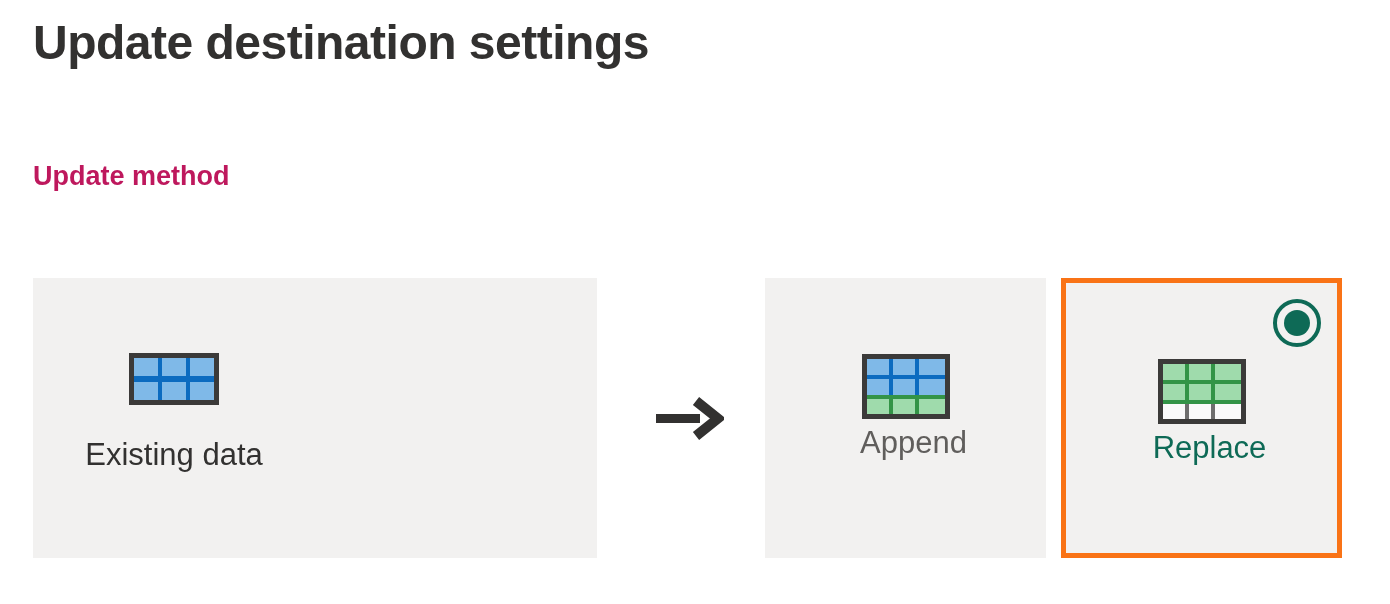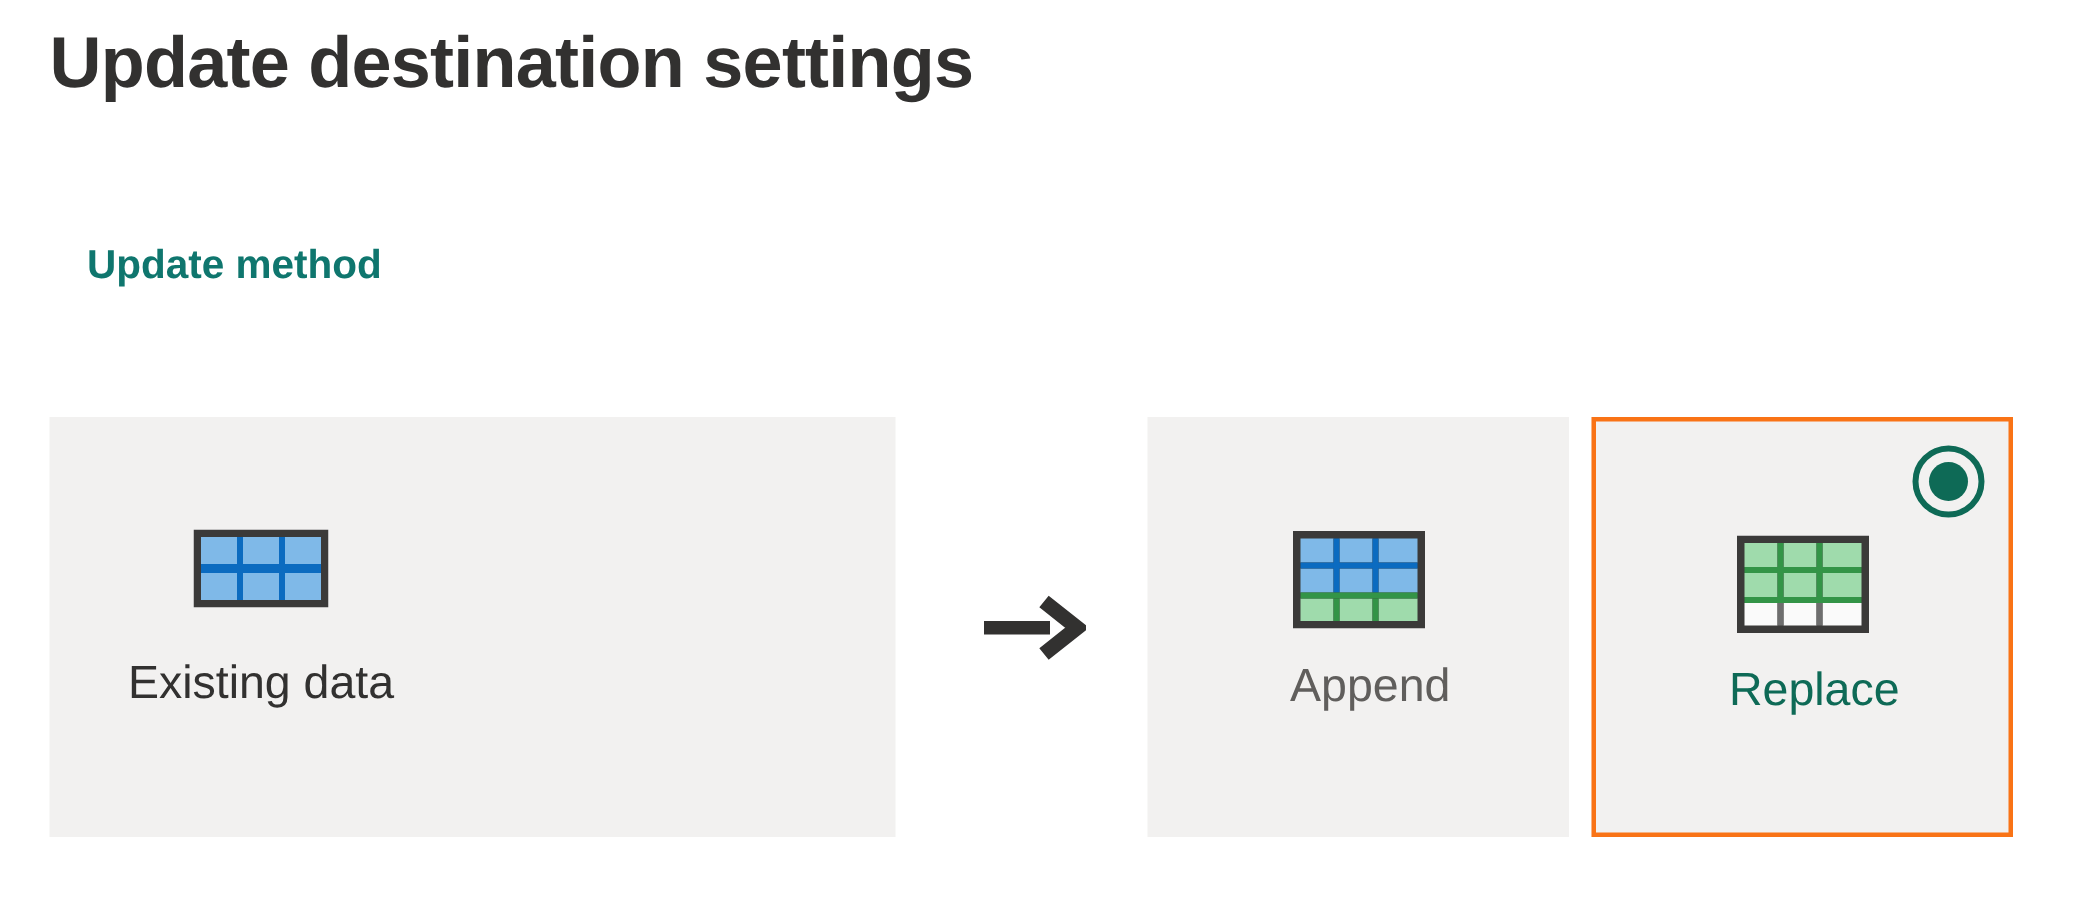--- a/index.html
+++ b/index.html
@@ -28,24 +28,23 @@
     color: #323130;
     line-height: 1.05;
     white-space: nowrap;
   }
   .section-title {
     position: absolute;
     left: 33px;
     top: 162px;
     font-size: 27px;
     font-weight: bold;
-    color: #0f766e;
+    color: #be185d;
     line-height: 1.1;
     white-space: nowrap;
-    margin-left: 25px;
   }
 
   
   .method-row {
     position: absolute;
     left: 0;
     top: 278px;
     width: 1390px;
     height: 282px;
   }
@@ -114,25 +113,25 @@
     position: absolute;
     top: 0;
     width: 281px;
     height: 280px;
     background: #F2F1F0;
     box-sizing: border-box;
   }
   .dest-card.append  { left: 765px; }
   .dest-card.replace {
     left: 1061px;
-    border: 3px solid #f97316;
+    border: 5px solid #f97316;
     text-decoration: underline;
   }
   .dest-card .icon-slot { top: 72px; height: 72px; }
-  .dest-card .caption   { top: 160px; padding-left: 16px; }
+  .dest-card .caption   { top: 146px; padding-left: 16px; }
 
   .radio-mark {
     position: absolute;
     right: 14px;
     top: 14px;
     width: 52px;
     height: 52px;
   }
 </style>
 </head>

